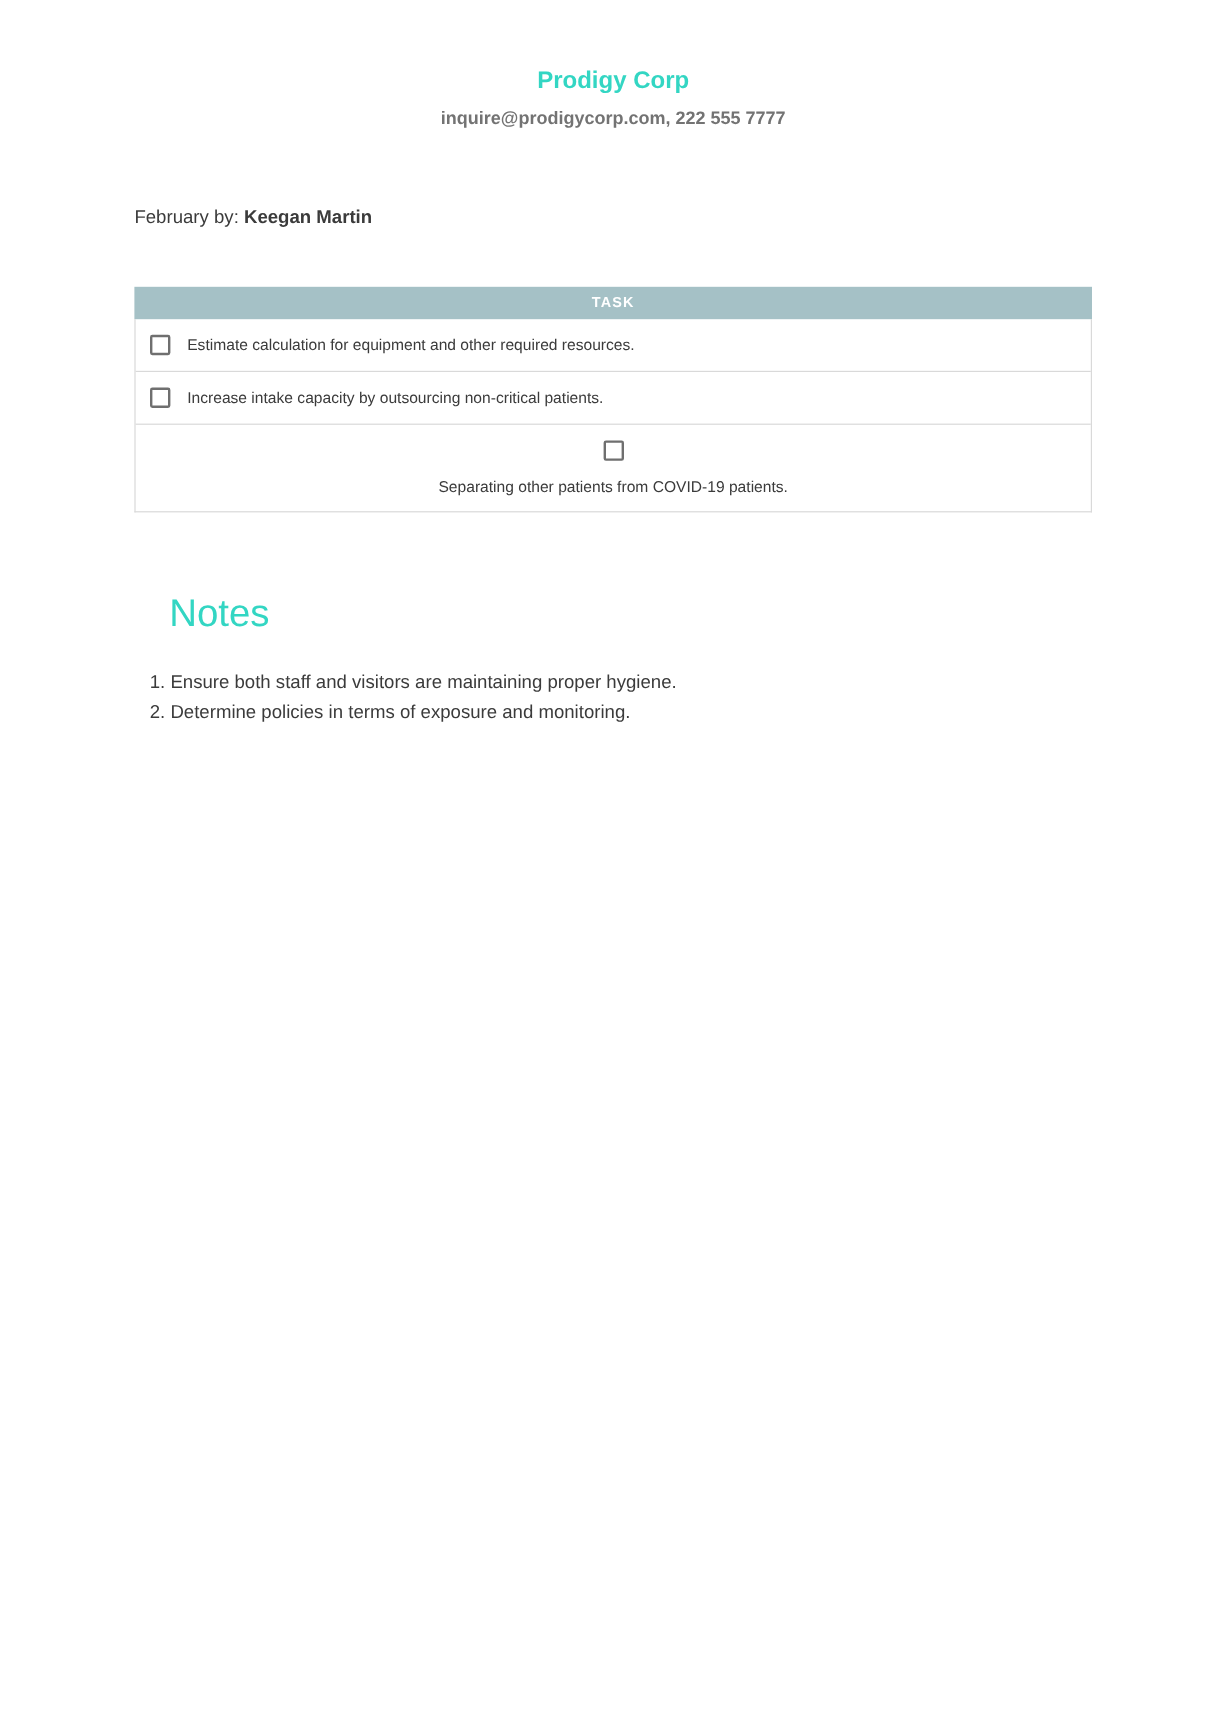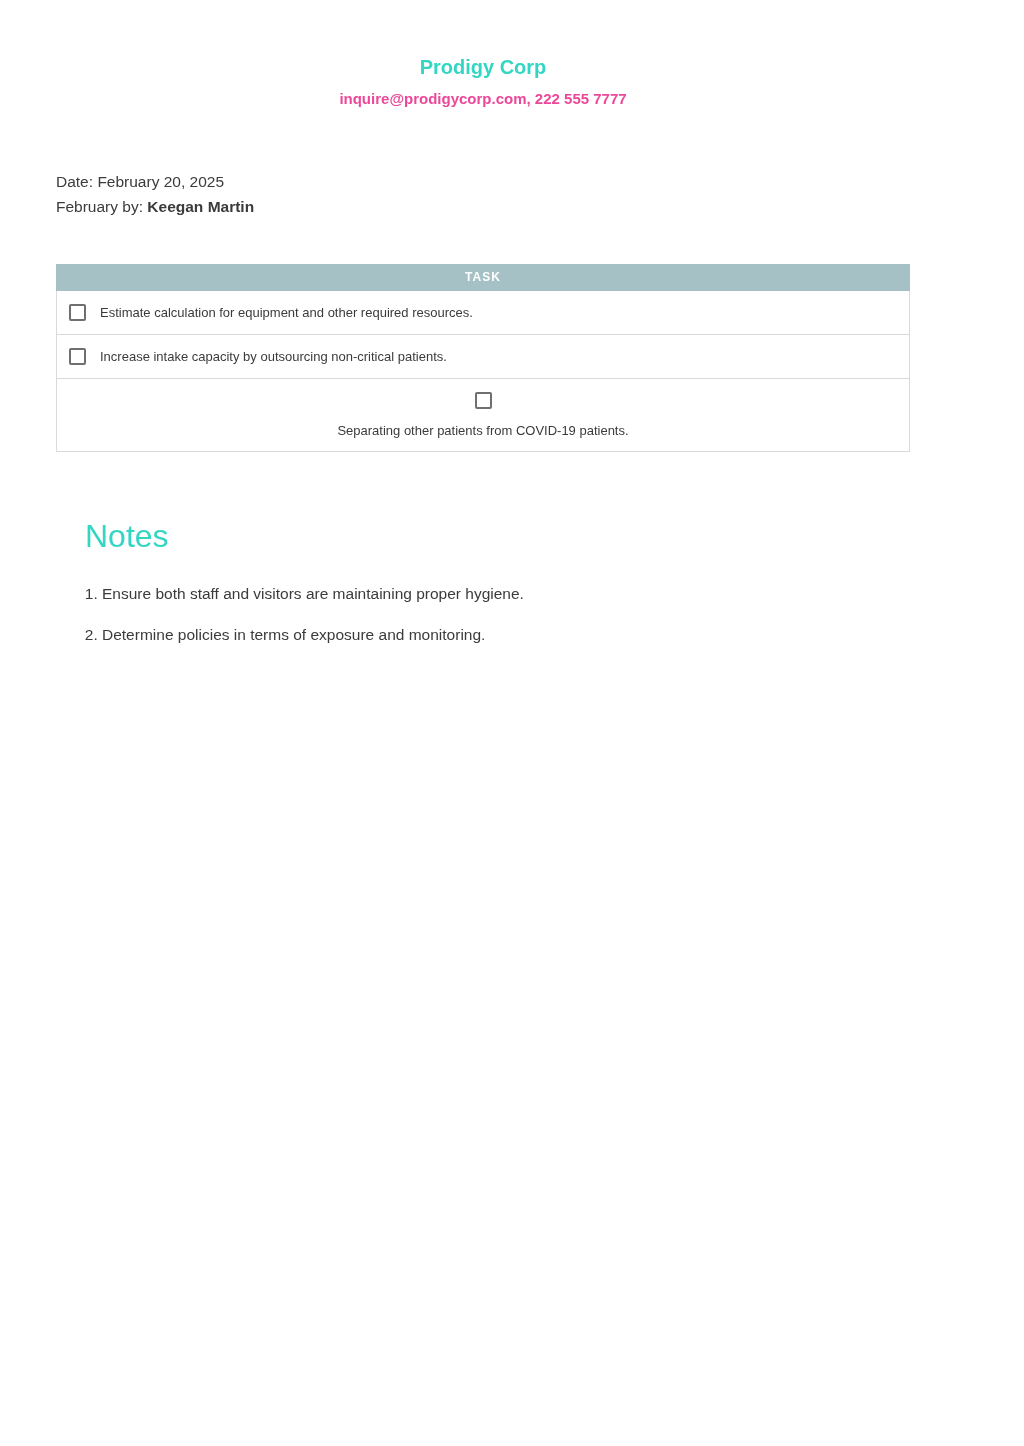--- a/index.html
+++ b/index.html
@@ -11,34 +11,34 @@
   *{box-sizing:border-box;margin:0;padding:0;}
   html,body{background:#ffffff;}
   body{
     width:1024px;
     min-height:1446px;
     margin:0 auto;
     font-family:"Liberation Sans", sans-serif;
     color:var(--text);
   }
   .page{
-    padding:56px 114px 60px 56px;
+    padding:56px 114px 60px 112px;
   }
   
   .doc-header{text-align:center;}
   .company-name{
     color:var(--accent);
     font-size:20px;
     font-weight:bold;
   }
   .contact-line{
     margin-top:11px;
     font-size:15px;
     font-weight:bold;
-    color:#ec4899;
+    color:#737373;
   }
   
   .doc-title{
     margin:47px auto 0 auto;
     max-width:640px;
     text-align:center;
     color:var(--accent);
     font-size:40px;
     font-weight:bold;
     line-height:72px;
@@ -94,39 +94,35 @@
     font-size:32px;
     font-weight:normal;
     margin-left:29px;
   }
   .notes-list{
     margin-top:26px;
     padding-left:30px;
     font-size:15.5px;
     line-height:25px;
   }
-  .notes-list li{margin:16px;}
+  .notes-list li{margin:0;}
 </style>
 </head>
 <body>
 
 <div class="page">
 
   <div class="doc-header">
     <div class="company-name">Prodigy Corp</div>
     <div class="contact-line">inquire@prodigycorp.com, 222 555 7777</div>
   </div>
 
 
   <div class="meta">
     <div class="group">
-      <div>
-        <span>Date:</span>
-        <span>February 20, 2025</span>
-      </div>
       <div>
         <span>February by:</span>
         <span class="bold">Keegan Martin</span>
       </div>
     </div>
   </div>
 
   <div class="task-table">
     <div class="task-table-header">TASK</div>
     <div class="task-rows">

